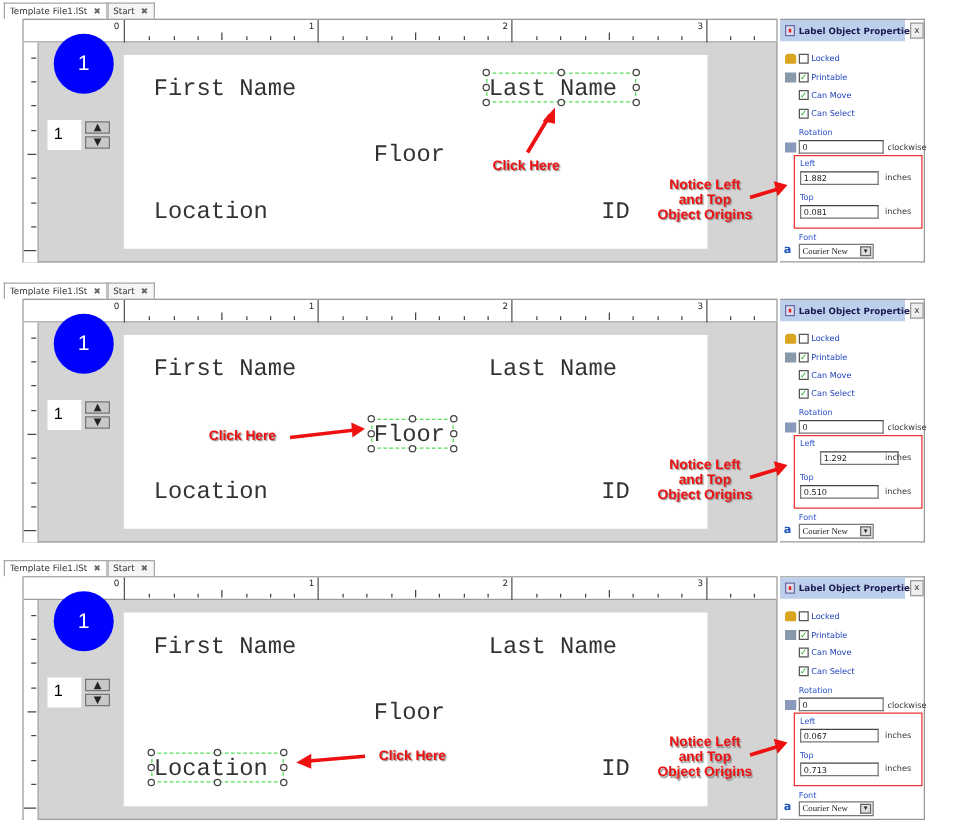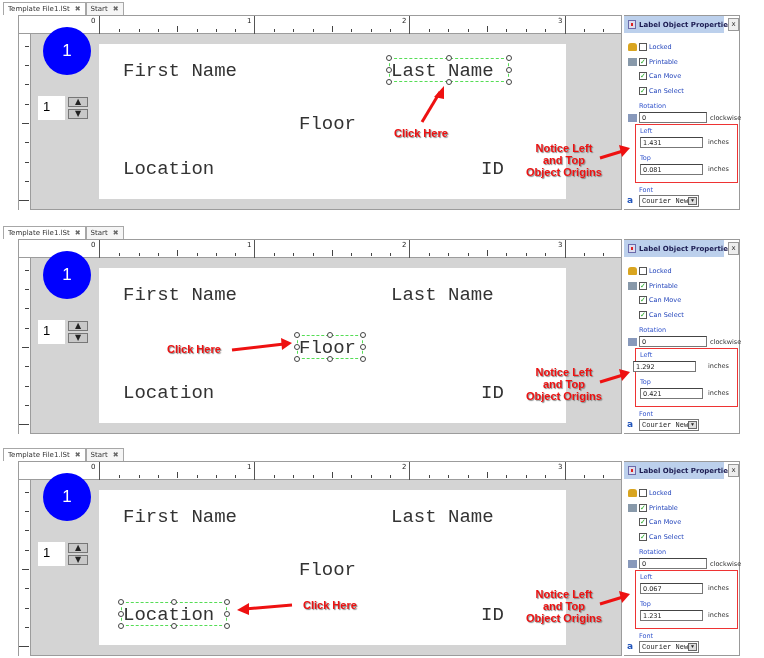--- a/index.html
+++ b/index.html
@@ -30,21 +30,21 @@
   .panel-title .ico { display: inline-block; width: 8px; height: 9px; background: #dde; border: 1px solid #6a6aaa; margin-right: 3px; vertical-align: -2px; position: relative; }
   .panel-title .ico:after { content: ""; position: absolute; left: 2px; top: 2px; width: 2px; height: 3px; background: #d22; }
   .panel-close { position: absolute; left: 104px; top: 2px; width: 11px; height: 13px; border: 1px solid #999; background: #eee; font-size: 7px; text-align: center; line-height: 11px; color: #333; }
   .prow { position: absolute; font-size: 6.5px; color: #2244bb; white-space: nowrap; display: flex; align-items: center; }
   .cb { display: inline-block; width: 8px; height: 8px; border: 1px solid #555; background: #fff; margin-right: 2px; font-size: 7px; line-height: 6px; text-align: center; color: #2a2; }
   .picon { display: inline-block; width: 9px; height: 8px; margin-right: 2px; }
   .lbl { position: absolute; font-size: 6.5px; color: #3355cc; }
   .inp { position: absolute; height: 11px; border: 1px solid #777; border-top-color: #444; background: #fff; font-size: 6.5px; color: #222; padding: 1px 2px; }
   .unit { position: absolute; font-size: 6.5px; color: #333; }
   .redbox { position: absolute; border: 1px solid #e33; }
-  .font-sel { position: absolute; height: 12px; border: 1px solid #777; background: #fff; font-family: Liberation Mono, monospace; font-size: 7px; color: #222; padding: 1px 2px; }
+  .font-sel { position: absolute; height: 12px; border: 1px solid #777; background: #fff; font-family: Liberation Serif, serif; font-size: 7px; color: #222; padding: 1px 2px; }
   .font-sel .dd { position: absolute; right: 1px; top: 1px; width: 9px; height: 8px; border: 1px solid #666; background: #ddd; font-size: 5px; text-align: center; line-height: 7px; }
   .anno { position: absolute; color: #ee1111; font-family: "Liberation Sans", sans-serif; font-weight: bold; font-size: 11px; text-align: center; line-height: 12px; text-shadow: 1px 1px 1px #888; white-space: nowrap; }
   svg.arrow { position: absolute; overflow: visible; }
 </style>
 </head>
 <body>
 
 <div class="frame" style="top:0;">
   <div class="tabs">
     <div class="tab active"><span>Template File1.lSt</span><span class="x">✖</span></div>
@@ -140,21 +140,21 @@
     <div class="prow" style="left:15px;top:71px">
         <span class="cb">✓</span>
         <span>Can Select</span>
       </div>
     <div class="lbl" style="left:15px;top:86px">Rotation</div>
     <span class="picon" style="position:absolute;left:4px;top:98px;background:#8899bb"></span>
     <div class="inp" style="left:15px;top:96px;width:68px">0</div>
     <div class="unit" style="left:86px;top:98px">clockwise</div>
     <div class="redbox" style="left:11px;top:108px;width:103px;height:59px"></div>
     <div class="lbl" style="left:16px;top:111px">Left</div>
-    <div class="inp" style="left:16px;top:121px;width:63px">1.431</div>
+    <div class="inp" style="left:16px;top:121px;width:63px">1.882</div>
     <div class="unit" style="left:84px;top:122px">inches</div>
     <div class="lbl" style="left:16px;top:138px">Top</div>
     <div class="inp" style="left:16px;top:148px;width:63px">0.081</div>
     <div class="unit" style="left:84px;top:149px">inches</div>
     <div class="lbl" style="left:15px;top:170px">Font</div>
     <span style="position:absolute;left:3px;top:179px;font-size:9px;font-weight:bold;color:#2255bb">a</span>
     <div class="font-sel" style="left:15px;top:179px;width:60px"><span>Courier New</span><span class="dd">▼</span></div>
   </div>
   <div class="anno" style="left:394px;top:127px">Click Here</div>
   <svg class="arrow" style="left:0;top:0" width="764" height="210">
@@ -261,24 +261,24 @@
     <div class="prow" style="left:15px;top:71px">
         <span class="cb">✓</span>
         <span>Can Select</span>
       </div>
     <div class="lbl" style="left:15px;top:86px">Rotation</div>
     <span class="picon" style="position:absolute;left:4px;top:98px;background:#8899bb"></span>
     <div class="inp" style="left:15px;top:96px;width:68px">0</div>
     <div class="unit" style="left:86px;top:98px">clockwise</div>
     <div class="redbox" style="left:11px;top:108px;width:103px;height:59px"></div>
     <div class="lbl" style="left:16px;top:111px">Left</div>
-    <div class="inp" style="left:9px;top:121px;width:63px">1.292</div>
+    <div class="inp" style="left:32px;top:121px;width:63px">1.292</div>
     <div class="unit" style="left:84px;top:122px">inches</div>
     <div class="lbl" style="left:16px;top:138px">Top</div>
-    <div class="inp" style="left:16px;top:148px;width:63px">0.421</div>
+    <div class="inp" style="left:16px;top:148px;width:63px">0.510</div>
     <div class="unit" style="left:84px;top:149px">inches</div>
     <div class="lbl" style="left:15px;top:170px">Font</div>
     <span style="position:absolute;left:3px;top:179px;font-size:9px;font-weight:bold;color:#2255bb">a</span>
     <div class="font-sel" style="left:15px;top:179px;width:60px"><span>Courier New</span><span class="dd">▼</span></div>
   </div>
   <div class="anno" style="left:167px;top:119px">Click Here</div>
   <svg class="arrow" style="left:0;top:0" width="764" height="210">
     <line x1="232" y1="126" x2="284" y2="120" stroke="#ee1111" stroke-width="3"></line>
     <polygon points="292,119 281,114 282,126" fill="#ee1111"></polygon>
     <line x1="600" y1="158" x2="623" y2="151" stroke="#ee1111" stroke-width="3"></line>
@@ -385,21 +385,21 @@
       </div>
     <div class="lbl" style="left:15px;top:86px">Rotation</div>
     <span class="picon" style="position:absolute;left:4px;top:98px;background:#8899bb"></span>
     <div class="inp" style="left:15px;top:96px;width:68px">0</div>
     <div class="unit" style="left:86px;top:98px">clockwise</div>
     <div class="redbox" style="left:11px;top:108px;width:103px;height:59px"></div>
     <div class="lbl" style="left:16px;top:111px">Left</div>
     <div class="inp" style="left:16px;top:121px;width:63px">0.067</div>
     <div class="unit" style="left:84px;top:122px">inches</div>
     <div class="lbl" style="left:16px;top:138px">Top</div>
-    <div class="inp" style="left:16px;top:148px;width:63px">1.231</div>
+    <div class="inp" style="left:16px;top:148px;width:63px">0.713</div>
     <div class="unit" style="left:84px;top:149px">inches</div>
     <div class="lbl" style="left:15px;top:170px">Font</div>
     <span style="position:absolute;left:3px;top:179px;font-size:9px;font-weight:bold;color:#2255bb">a</span>
     <div class="font-sel" style="left:15px;top:179px;width:60px"><span>Courier New</span><span class="dd">▼</span></div>
   </div>
   <div class="anno" style="left:303px;top:153px">Click Here</div>
   <svg class="arrow" style="left:0;top:0" width="764" height="210">
     <line x1="292" y1="159" x2="245" y2="163" stroke="#ee1111" stroke-width="3"></line>
     <polygon points="237,164 249,157 249,169" fill="#ee1111"></polygon>
     <line x1="600" y1="158" x2="623" y2="151" stroke="#ee1111" stroke-width="3"></line>

